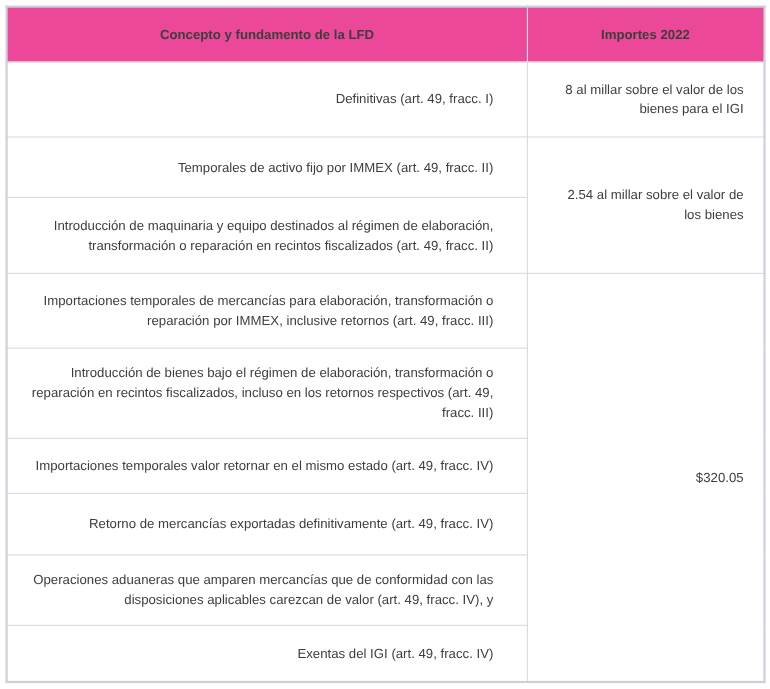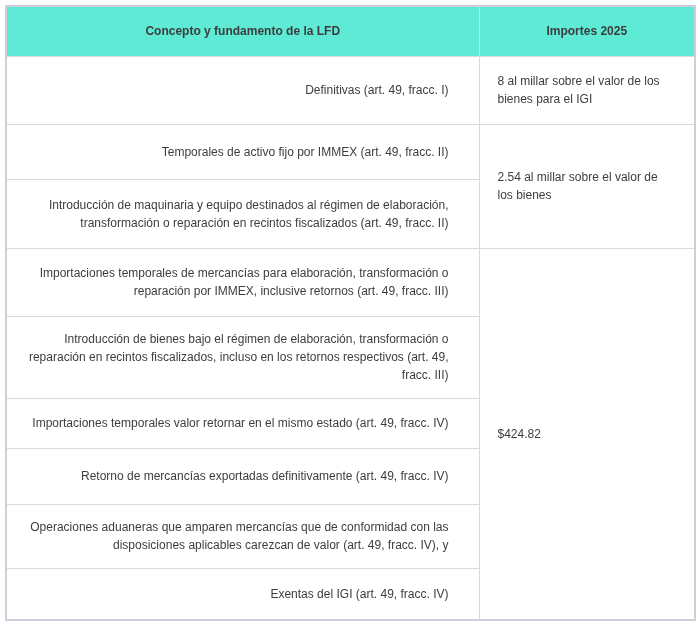--- a/index.html
+++ b/index.html
@@ -19,33 +19,33 @@
   }
   col.c1 { width: 473px; }
   col.c2 { width: 216px; }
   th, td {
     border: 1px solid #d9d9e2;
     color: #3d3d3d;
     font-size: 12px;
     line-height: 1.5;
   }
   th {
-    background: #5eead4;
+    background: #ec4899;
     font-weight: 700;
     text-align: center;
     vertical-align: middle;
   }
   tr.hrow { height: 50px; }
   td.concept {
     text-align: right;
     vertical-align: middle;
     padding: 8px 30px 8px 11px;
   }
   td.importe {
-    text-align: left;
+    text-align: right;
     vertical-align: middle;
     padding: 4px 18px;
   }
   tr.r1 { height: 68px; }
   tr.r2 { height: 55px; }
   tr.r3 { height: 69px; }
   tr.r4 { height: 68px; }
   tr.r5 { height: 82px; margin-top: 20px; }
   tr.r6 { height: 50px; }
   tr.r7 { height: 56px; }
@@ -57,38 +57,38 @@
 
 <div class="page">
   <table class="lfd">
     <colgroup>
       <col class="c1">
       <col class="c2">
     </colgroup>
     <thead>
       <tr class="hrow">
         <th class="concept-h">Concepto y fundamento de la LFD</th>
-        <th class="importe-h">Importes 2025</th>
+        <th class="importe-h">Importes 2022</th>
       </tr>
     </thead>
     <tbody>
       <tr class="r1">
         <td class="concept">Definitivas (art. 49, fracc. I)</td>
         <td class="importe">8 al millar sobre el valor de los bienes para el IGI</td>
       </tr>
       <tr class="r2">
         <td class="concept">Temporales de activo fijo por IMMEX (art. 49, fracc. II)</td>
         <td class="importe" rowspan="2">2.54 al millar sobre el valor de los bienes</td>
       </tr>
       <tr class="r3">
         <td class="concept">Introducción de maquinaria y equipo destinados al régimen de elaboración, transformación o reparación en recintos fiscalizados (art. 49, fracc. II)</td>
       </tr>
       <tr class="r4">
         <td class="concept">Importaciones temporales de mercancías para elaboración, transformación o reparación por IMMEX, inclusive retornos (art. 49, fracc. III)</td>
-        <td class="importe" rowspan="6">$424.82</td>
+        <td class="importe" rowspan="6">$320.05</td>
       </tr>
       <tr class="r5">
         <td class="concept">Introducción de bienes bajo el régimen de elaboración, transformación o reparación en recintos fiscalizados, incluso en los retornos respectivos (art. 49, fracc. III)</td>
       </tr>
       <tr class="r6">
         <td class="concept">Importaciones temporales valor retornar en el mismo estado (art. 49, fracc. IV)</td>
       </tr>
       <tr class="r7">
         <td class="concept">Retorno de mercancías exportadas definitivamente (art. 49, fracc. IV)</td>
       </tr>

